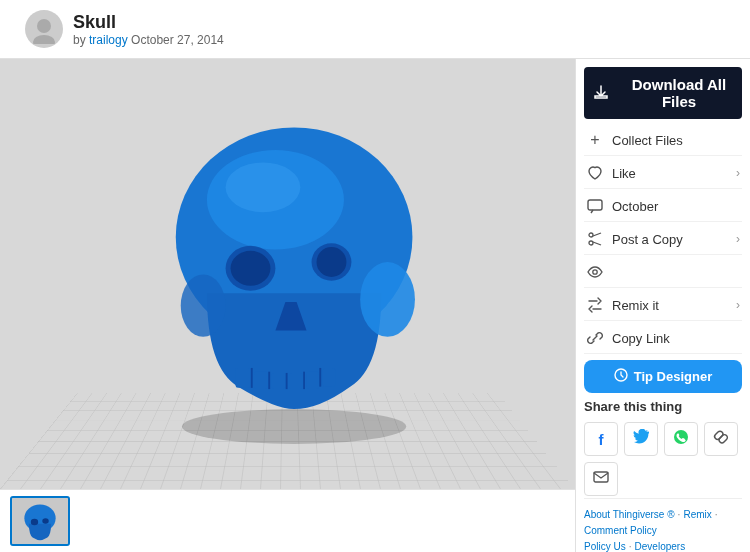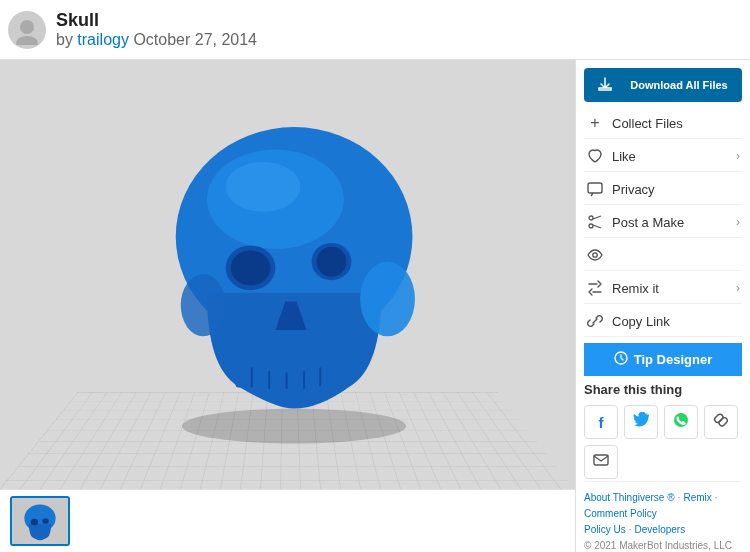--- a/index.html
+++ b/index.html
@@ -1,44 +1,44 @@
 <!DOCTYPE html>
 <html><head>
   <meta charset="utf-8">
   <style>
     * { box-sizing: border-box; margin: 0; padding: 0; }
     body { font-family: Arial, sans-serif; background: #f5f5f5; width: 750px; height: 552px; overflow: hidden; display: flex; flex-direction: column; }
 
-    .header { display: flex; align-items: center; padding: 10px 8px; background: #fff; border-bottom: 1px solid #e0e0e0; }
+    .header { display: flex; align-items: center; padding: 10px 25px; background: #fff; border-bottom: 1px solid #e0e0e0; }
     .avatar { width: 38px; height: 38px; border-radius: 50%; background: #ccc; overflow: hidden; margin-right: 10px; display: flex; align-items: center; justify-content: center; }
     .avatar svg { width: 30px; height: 30px; }
     .title-area h1 { font-size: 18px; font-weight: bold; color: #222; }
-    .title-area .meta { font-size: 16px; color: #666; }
+    .title-area .meta { font-size: 12px; color: #666; }
     .title-area .meta a { color: #0077cc; text-decoration: none; }
 
     .main-content { display: flex; flex: 1; overflow: hidden; }
 
     .left-panel { flex: 1; display: flex; flex-direction: column; background: #fff; }
     .image-container { flex: 1; background: #d8d8d8; position: relative; overflow: hidden; display: flex; align-items: center; justify-content: center; }
 
     .thumbnail-row { padding: 6px 10px; display: flex; gap: 8px; background: #fff; border-top: 1px solid #e0e0e0; }
     .thumbnail { width: 60px; height: 50px; border: 2px solid #0077cc; border-radius: 3px; overflow: hidden; background: #ccc; display: flex; align-items: center; justify-content: center; }
 
     .right-panel { width: 175px; background: #fff; border-left: 1px solid #e0e0e0; display: flex; flex-direction: column; padding: 8px; gap: 2px; overflow-y: auto; }
 
-    .btn-download { background: #0369a1; color: #fff; border: none; border-radius: 4px; padding: 9px 10px; font-size: 11px; font-weight: bold; cursor: pointer; display: flex; align-items: center; gap: 18px; width: 100%; justify-content: center; margin-bottom: 4px; }
+    .btn-download { background: #0f172a; color: #fff; border: none; border-radius: 4px; padding: 9px 10px; font-size: 15px; font-weight: bold; cursor: pointer; display: flex; align-items: center; gap: 18px; width: 100%; justify-content: center; margin-bottom: 4px; }
 
     .action-item { display: flex; align-items: center; padding: 6px 2px; border-bottom: 1px solid #f0f0f0; cursor: pointer; font-size: 13px; color: #333; gap: 8px; }
     .action-item .icon { width: 18px; height: 18px; display: flex; align-items: center; justify-content: center; flex-shrink: 0; color: #555; }
     .action-item .label { flex: 1; }
     .action-item .arrow { color: #999; font-size: 12px; }
 
     .add-icon { font-size: 16px; color: #555; }
 
-    .btn-tip { background: #2196F3; color: #fff; border: none; border-radius: 0; padding: 8px 10px; font-size: 13px; font-weight: bold; cursor: pointer; display: flex; align-items: center; gap: 6px; width: 100%; justify-content: center; margin: 4px 0; }
+    .btn-tip { background: #2196F3; color: #fff; border: none; border-radius: 8px; padding: 8px 10px; font-size: 13px; font-weight: bold; cursor: pointer; display: flex; align-items: center; gap: 6px; width: 100%; justify-content: center; margin: 4px 0; }
 
     .share-section { margin-top: 0; }
     .share-title { font-size: 13px; font-weight: bold; color: #333; margin-bottom: 8px; }
     .share-icons { display: flex; flex-wrap: wrap; gap: 6px; }
     .share-btn { width: 34px; height: 34px; border-radius: 4px; border: 1px solid #ddd; background: #fff; cursor: pointer; display: flex; align-items: center; justify-content: center; font-size: 16px; color: #555; }
 
     .footer-links { margin-top: auto; padding-top: 8px; font-size: 10px; color: #888; line-height: 1.6; border-top: 1px solid #eee; }
     .footer-links a { color: #0077cc; text-decoration: none; }
 
     
@@ -158,33 +158,33 @@
       <span class="arrow">›</span>
     </div>
 
     <div class="action-item">
       <span class="icon">
         <svg width="16" height="16" viewBox="0 0 16 16" fill="none">
             <rect x="1" y="2" width="14" height="10" rx="2" stroke="#555" stroke-width="1.4" fill="none"></rect>
             <path d="M4 15l2-3" stroke="#555" stroke-width="1.4"></path>
           </svg>
       </span>
-      <span class="label">Privacy</span>
+      <span class="label">October</span>
     </div>
 
     <div class="action-item">
       <span class="icon">
         <svg width="16" height="16" viewBox="0 0 16 16" fill="none">
             <circle cx="4" cy="4" r="2" stroke="#555" stroke-width="1.3" fill="none"></circle>
             <circle cx="4" cy="12" r="2" stroke="#555" stroke-width="1.3" fill="none"></circle>
             <line x1="6" y1="5" x2="14" y2="2" stroke="#555" stroke-width="1.3"></line>
             <line x1="6" y1="11" x2="14" y2="14" stroke="#555" stroke-width="1.3"></line>
           </svg>
       </span>
-      <span class="label">Post a Make</span>
+      <span class="label">Post a Copy</span>
       <span class="arrow">›</span>
     </div>
 
     <div class="action-item">
       <span class="icon">
         <svg width="16" height="16" viewBox="0 0 16 16" fill="none">
             <path d="M1 8s3-5 7-5 7 5 7 5-3 5-7 5-7-5-7-5z" stroke="#555" stroke-width="1.4" fill="none"></path>
             <circle cx="8" cy="8" r="2.2" stroke="#555" stroke-width="1.3" fill="none"></circle>
           </svg>
       </span>

